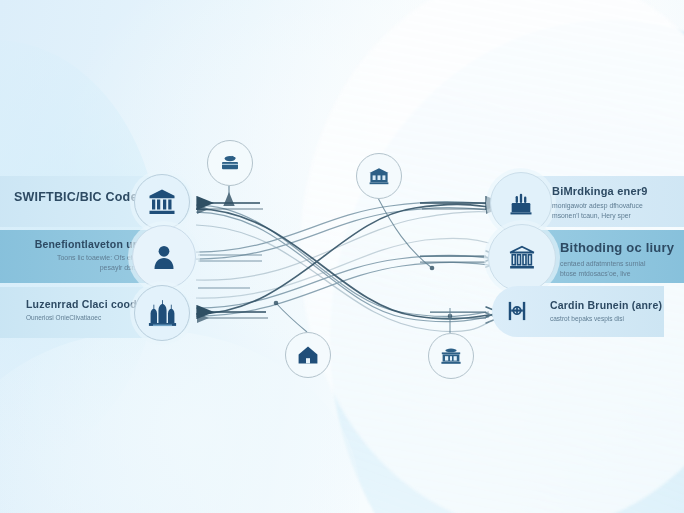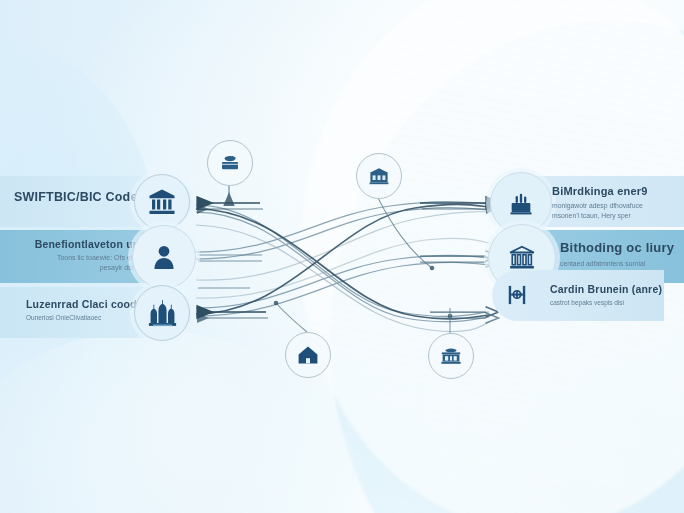--- a/index.html
+++ b/index.html
@@ -267,21 +267,21 @@
         </svg>
       </div>
       <div class="labels" style="left:68px;top:10px;">
         <div class="title" style="font-size:13px;">Bithoding oc liury</div>
         <div class="sub" style="font-size:6.8px;margin-top:5px;">centaed adfatmntens surnial</div>
         <div class="sub" style="font-size:6.8px;margin-top:3px;">btose mtdosacs'oe, live</div>
       </div>
     </div>
   </div>
 
-  <div class="panel panel-right" style="left:492px;top:270px;width:172px;height:51px;">
+  <div class="panel panel-right" style="left:492px;top:286px;width:172px;height:51px;">
     <div class="bar" style="background:linear-gradient(90deg,#dbedf9,#cde5f3);"></div>
     <div class="content">
       <div class="icon-circle" style="left:2px;top:2px;width:46px;height:46px;background:transparent;border:none;box-shadow:none;">
         <svg width="26" height="26" viewBox="0 0 24 24">
           <rect x="4.4" y="3.6" width="2.2" height="16.8" fill="#1f4e79"></rect>
           <rect x="17.4" y="3.6" width="2.2" height="16.8" fill="#1f4e79"></rect>
           <rect x="6.6" y="10.6" width="10.8" height="2" fill="#1f4e79"></rect>
           <circle cx="12" cy="11.6" r="3.4" fill="none" stroke="#1f4e79" stroke-width="1.6"></circle>
           <rect x="11.2" y="8.6" width="1.6" height="6" fill="#1f4e79"></rect>
         </svg>

